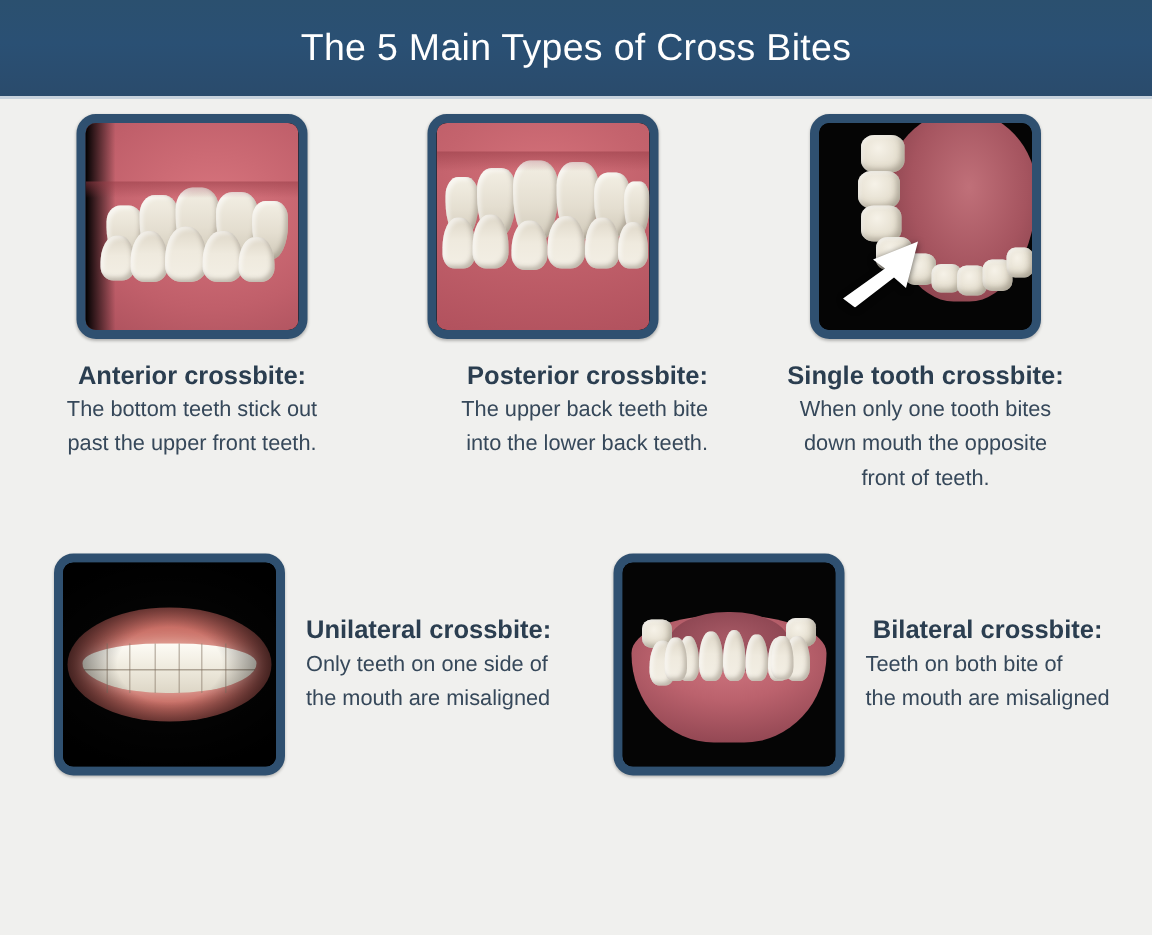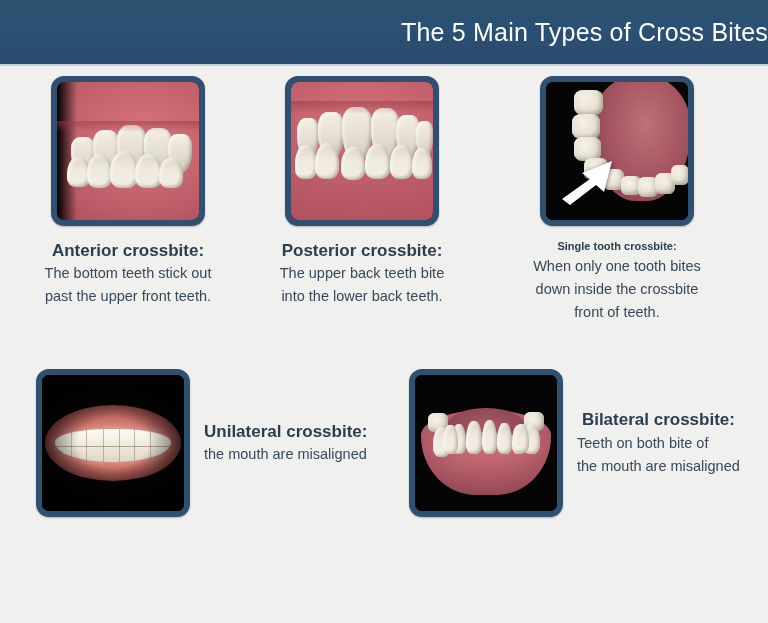--- a/index.html
+++ b/index.html
@@ -15,21 +15,21 @@
     font-family: "Liberation Sans", sans-serif;
     position: relative;
   }
 
   
   .header {
     height: 66px;
     background: linear-gradient(180deg, #2b506f 0%, #2a5074 45%, #2a4b6c 100%);
     display: flex;
     align-items: center;
-    justify-content: flex-end;
+    justify-content: center;
     border-bottom: 2px solid #c7d2dd;
     position: relative;
   }
   .header-title {
     color: #ffffff;
     font-size: 25px;
     font-weight: 400;
     letter-spacing: 0.2px;
     line-height: 1;
     text-align: center;
@@ -78,23 +78,23 @@
     white-space: nowrap;
   }
   .cap-body {
     font-size: 14.5px;
     color: #36485a;
     line-height: 1.45;
     margin-top: 2px;
   }
 
   #card-anterior  { left: 18px;  top: 10px; }
-  #card-posterior { left: 252px; top: 10px; }
+  #card-posterior { left: 252px; top: 10px; text-align: right; }
   #card-single    { left: 486px; top: 10px; width: 262px; }
-  #card-single .cap-title { font-size: 11px; }
+  #card-single .cap-title { font-size: 17px; }
 
   
   .bot-card {
     position: absolute;
     display: flex;
     align-items: center;
     gap: 14px;
   }
   .bot-card .photo-frame {
     width: 154px;
@@ -283,21 +283,21 @@
 
         <div class="arrow" style="left:10%;top:56%;">
           <svg width="56" height="46" viewBox="0 0 56 46" aria-hidden="true">
             <polygon points="52,2 22,14 30,20 2,40 10,46 36,26 44,33" fill="#ffffff"></polygon>
           </svg>
         </div>
       </div>
     </div>
     <div class="cap-title">Single tooth crossbite:</div>
     <div class="cap-body">When only one tooth bites</div>
-    <div class="cap-body">down inside the crossbite</div>
+    <div class="cap-body">down mouth the opposite</div>
     <div class="cap-body">front of teeth.</div>
   </div>
 
   <div class="bot-card" id="card-unilateral">
     <div class="photo-frame">
       <div class="photo-inner">
         <div class="black-bg"></div>
         <div class="lip-red"></div>
         <div class="smile-band">
           <div class="t-div" style="left:14%;"></div>
@@ -318,20 +318,21 @@
 
         <div class="arrow" style="right:6%;bottom:2%;">
           <svg width="44" height="48" viewBox="0 0 44 48" aria-hidden="true">
             <polygon points="38,46 42,44 28,16 40,13 16,2 6,27 18,24" fill="#ffffff"></polygon>
           </svg>
         </div>
       </div>
     </div>
     <div class="bot-text">
       <div class="cap-title">Unilateral crossbite:</div>
+      <div class="cap-body">Only teeth on one side of</div>
       <div class="cap-body">the mouth are misaligned</div>
     </div>
   </div>
 
   <div class="bot-card" id="card-bilateral">
     <div class="photo-frame">
       <div class="photo-inner">
         <div class="black-bg"></div>
 
         <div class="jaw-body" style="left:4%;top:26%;width:92%;height:62%;"></div>

